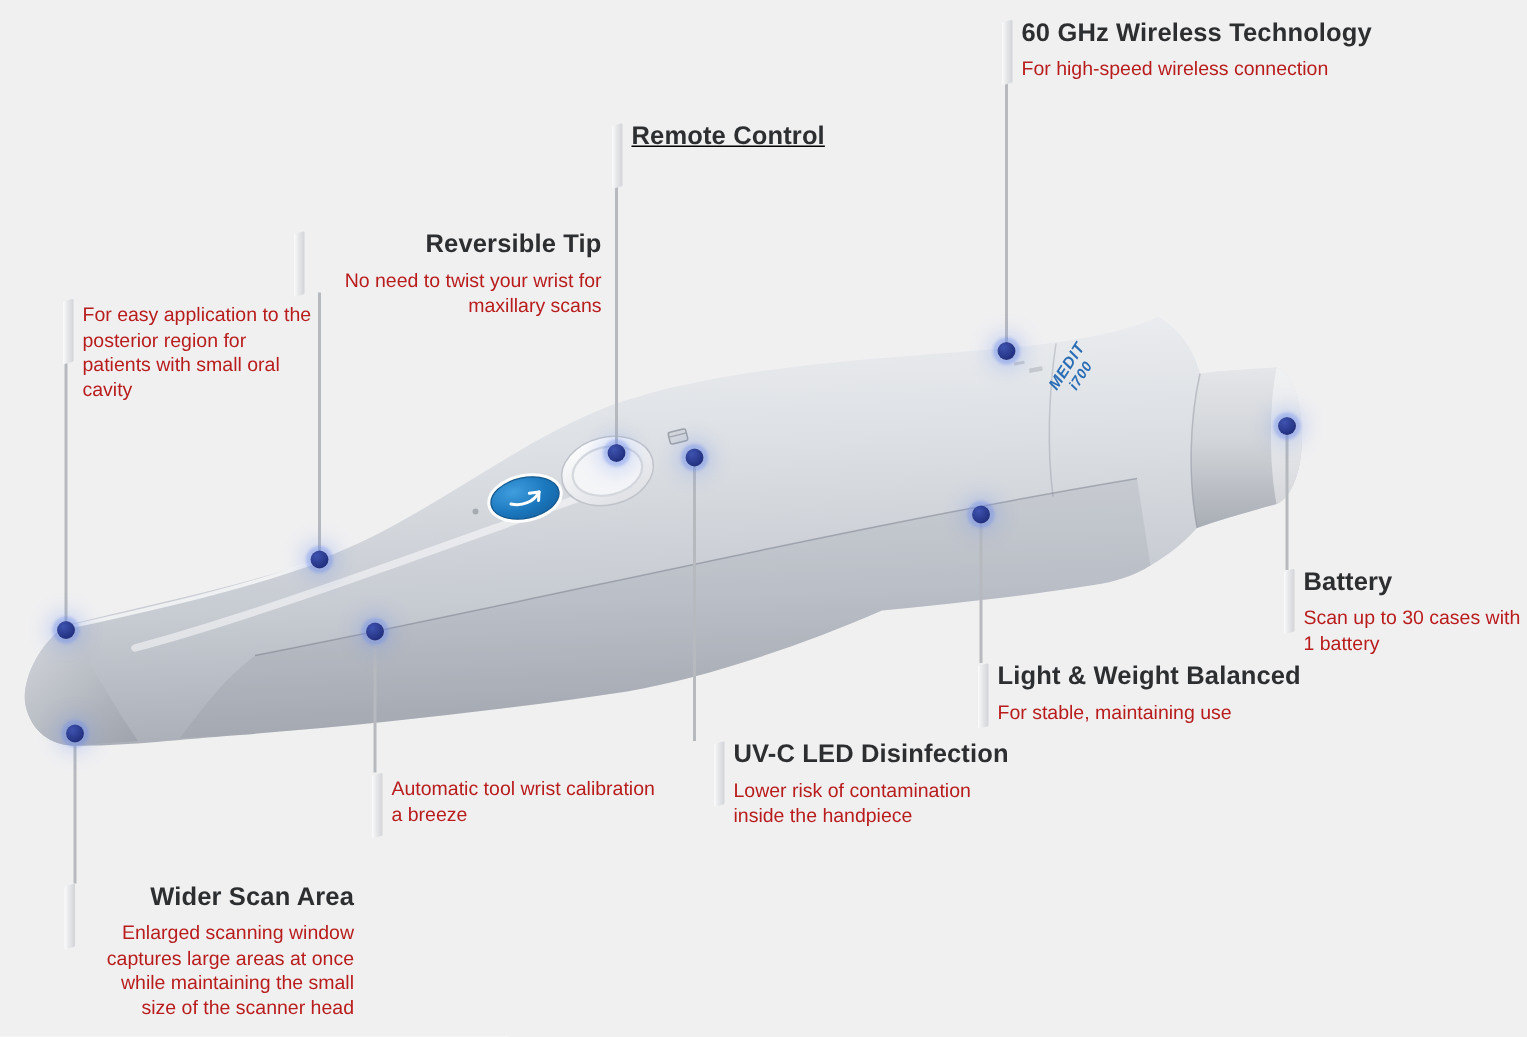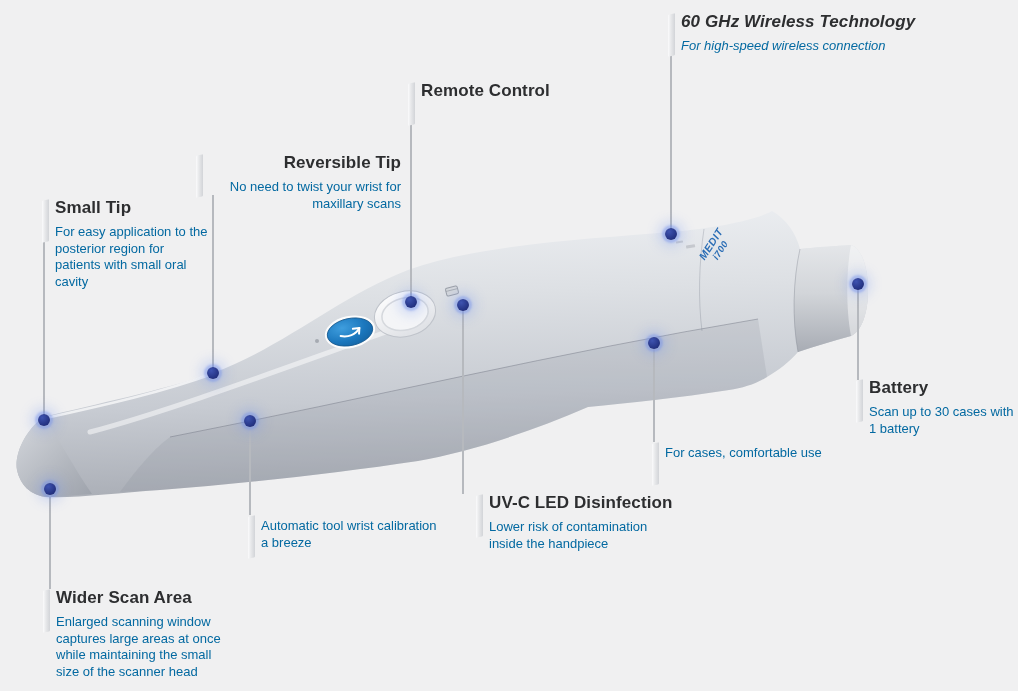--- a/index.html
+++ b/index.html
@@ -26,32 +26,32 @@
     background:linear-gradient(to right,#fbfbfc,#e8e9eb 40%,#d2d4d8);
     border-radius:1px;
   }
   .callout h3{
     margin:0 0 0 13px;
     font-size:17px;font-weight:600;color:#2d2e30;
     line-height:22px;letter-spacing:0.1px;white-space:nowrap;
   }
   .callout p{
     margin:5px 0 0 13px;
-    font-size:13px;color:#0369a1;line-height:16.5px;
+    font-size:13px;color:#b91c1c;line-height:16.5px;
   }
   
-  .co-wireless{left:668px;top:11px;width:300px;font-style:italic;}
-  .co-remote{left:408px;top:80px;width:195px;}
+  .co-wireless{left:668px;top:11px;width:300px;}
+  .co-remote{left:408px;top:80px;width:195px;text-decoration:underline;}
   .co-reversible{left:196px;top:152px;width:205px;text-align:right;}
   .co-small{left:42px;top:197px;width:171px;}
   .co-battery{left:856px;top:377px;width:165px;}
   .co-light{left:652px;top:440px;width:230px;}
   .co-uvc{left:476px;top:492px;width:175px;}
   .co-auto{left:248px;top:513px;width:197px;}
-  .co-wider{left:43px;top:587px;width:193px;}
+  .co-wider{left:43px;top:587px;width:193px;text-align:right;}
 </style>
 </head>
 <body>
 
 <div class="stage">
 
   <svg class="device-svg" viewBox="0 0 1018 691">
     <defs>
       <linearGradient id="gBody" x1="0" y1="0" x2="0.12" y2="1">
         <stop offset="0" stop-color="#eff1f4"></stop>
@@ -198,33 +198,33 @@
   </div>
 
   <div class="callout co-reversible">
     <span class="ribbon"></span>
     <h3>Reversible Tip</h3>
     <p>No need to twist your wrist for maxillary scans</p>
   </div>
 
   <div class="callout co-small">
     <span class="ribbon"></span>
-    <h3>Small Tip</h3>
     <p>For easy application to the posterior region for patients with small oral cavity</p>
   </div>
 
   <div class="callout co-battery">
     <span class="ribbon"></span>
     <h3>Battery</h3>
     <p>Scan up to 30 cases with 1 battery</p>
   </div>
 
   <div class="callout co-light">
     <span class="ribbon"></span>
-    <p>For cases, comfortable use</p>
+    <h3>Light &amp; Weight Balanced</h3>
+    <p>For stable, maintaining use</p>
   </div>
 
   <div class="callout co-uvc">
     <span class="ribbon"></span>
     <h3>UV-C LED Disinfection</h3>
     <p>Lower risk of contamination inside the handpiece</p>
   </div>
 
   <div class="callout co-auto">
     <span class="ribbon"></span>

